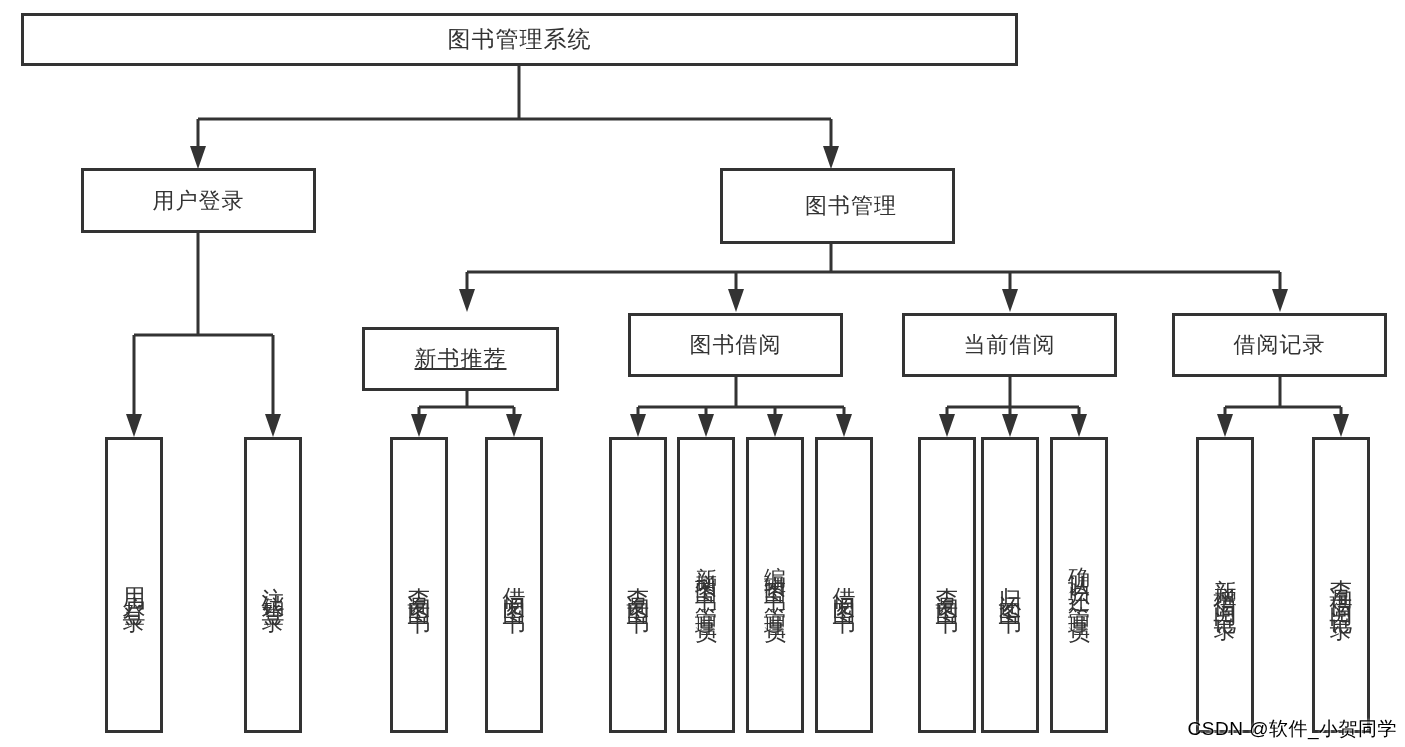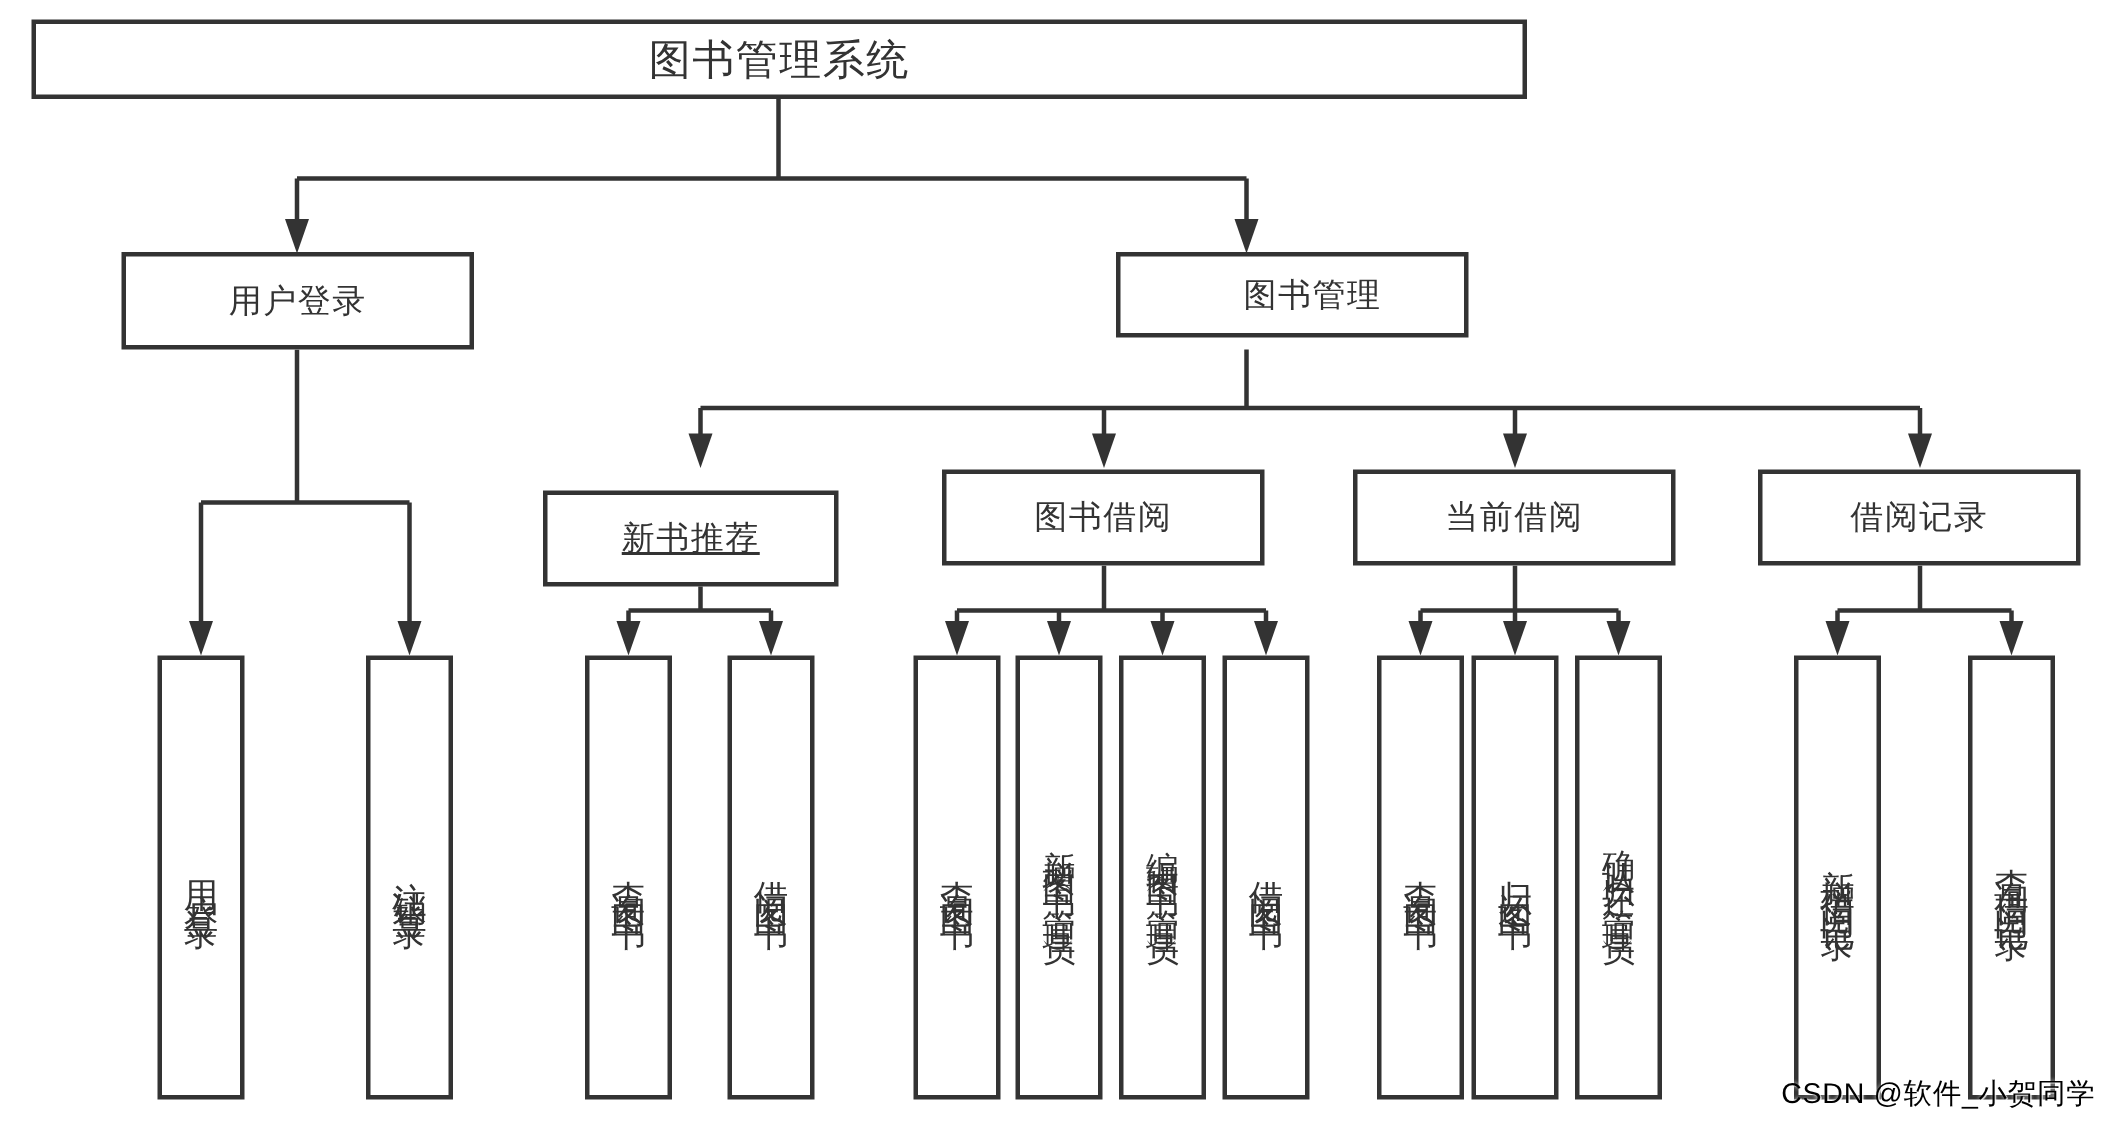--- a/index.html
+++ b/index.html
@@ -22,23 +22,23 @@
     box-sizing: border-box;
     background: #ffffff;
     border: 3px solid #333333;
     color: #333333;
     display: flex;
     align-items: center;
     justify-content: center;
     z-index: 2;
   }
   .hbox { font-size: 22px; letter-spacing: 1px; }
-  #n-root { left: 21px; top: 13px; width: 997px; height: 53px; font-size: 28px; }
+  #n-root { left: 21px; top: 13px; width: 997px; height: 53px; font-size: 23px; }
   #n-user-login { left: 81px;  top: 168px; width: 235px; height: 65px; }
-  #n-book-mgmt { left: 744px; top: 168px; width: 235px; height: 57px; padding-left: 27px; }
+  #n-book-mgmt { left: 720px; top: 168px; width: 235px; height: 76px; padding-left: 27px; }
   #n-new-rec     { left: 362px;  top: 327px; width: 197px; height: 64px; text-decoration: underline; }
   #n-book-borrow { left: 628px;  top: 313px; width: 215px; height: 64px; }
   #n-cur-borrow  { left: 902px;  top: 313px; width: 215px; height: 64px; }
   #n-records     { left: 1172px; top: 313px; width: 215px; height: 64px; }
   .leaf {
     top: 437px;
     width: 58px;
     height: 296px;
     writing-mode: vertical-rl;
     text-orientation: mixed;

